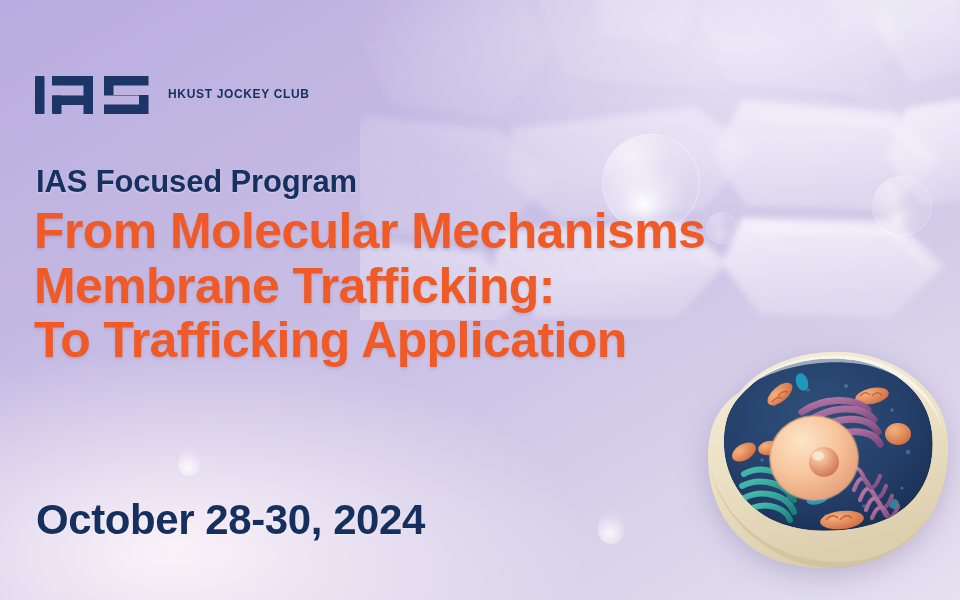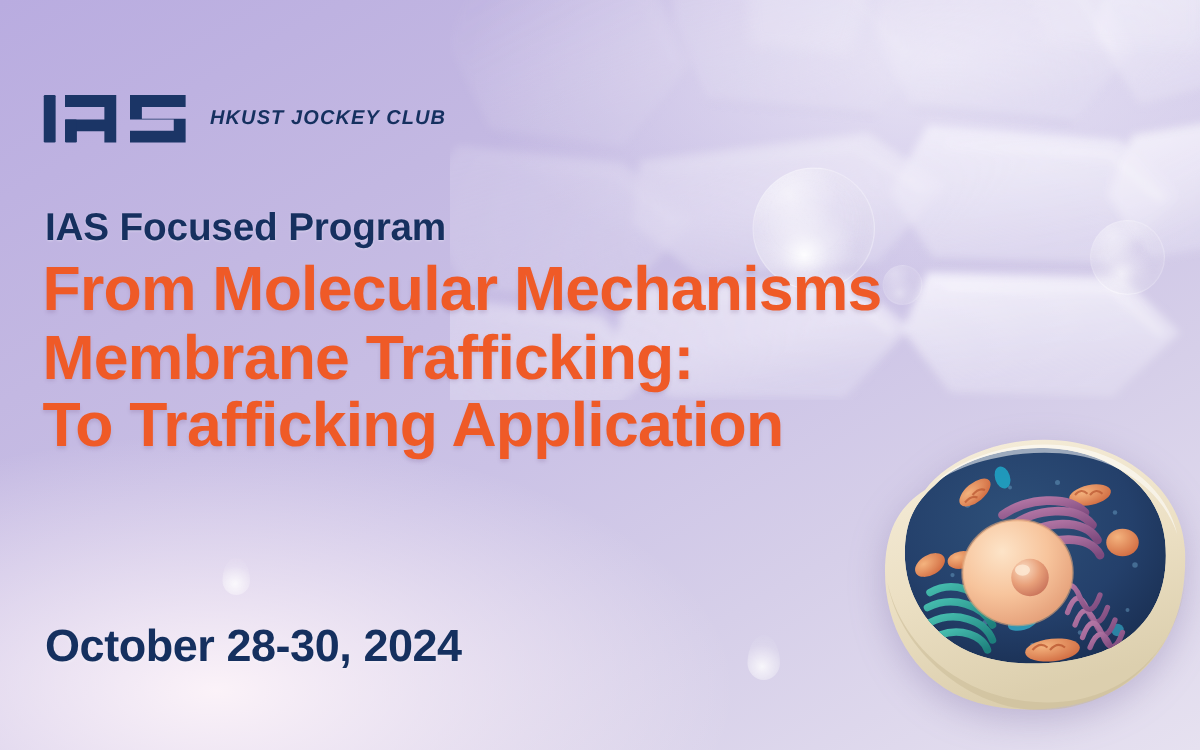--- a/index.html
+++ b/index.html
@@ -56,26 +56,25 @@
     left: 34px;
     top: 72px;
     display: flex;
     align-items: center;
     gap: 12px;
   }
   .logo-mark { width: 122px; height: 46px; display: block; }
   .logo-text {
     color: #15305f;
     font-weight: bold;
-    font-size: 16px;
+    font-size: 12px;
     letter-spacing: 0.055em;
     line-height: 1.30;
     text-transform: uppercase;
     white-space: nowrap;
-    font-style: italic;
   }
 
   
   .eyebrow {
     position: absolute;
     left: 36px;
     top: 164px;
     color: #16305f;
     font-size: 31px;
     font-weight: bold;
@@ -95,21 +94,21 @@
     text-shadow: 0 2px 3px rgba(120,90,140,0.20);
     z-index: 4;
   }
   .headline .hl-line { display: block; white-space: nowrap; }
 
   .date {
     position: absolute;
     left: 36px;
     top: 496px;
     color: #15305f;
-    font-size: 36px;
+    font-size: 42px;
     font-weight: bold;
     letter-spacing: -0.010em;
     text-shadow: 0 1px 3px rgba(255,255,255,0.30);
     z-index: 4;
   }
 
   
   .cell-art {
     position: absolute;
     left: 696px;

